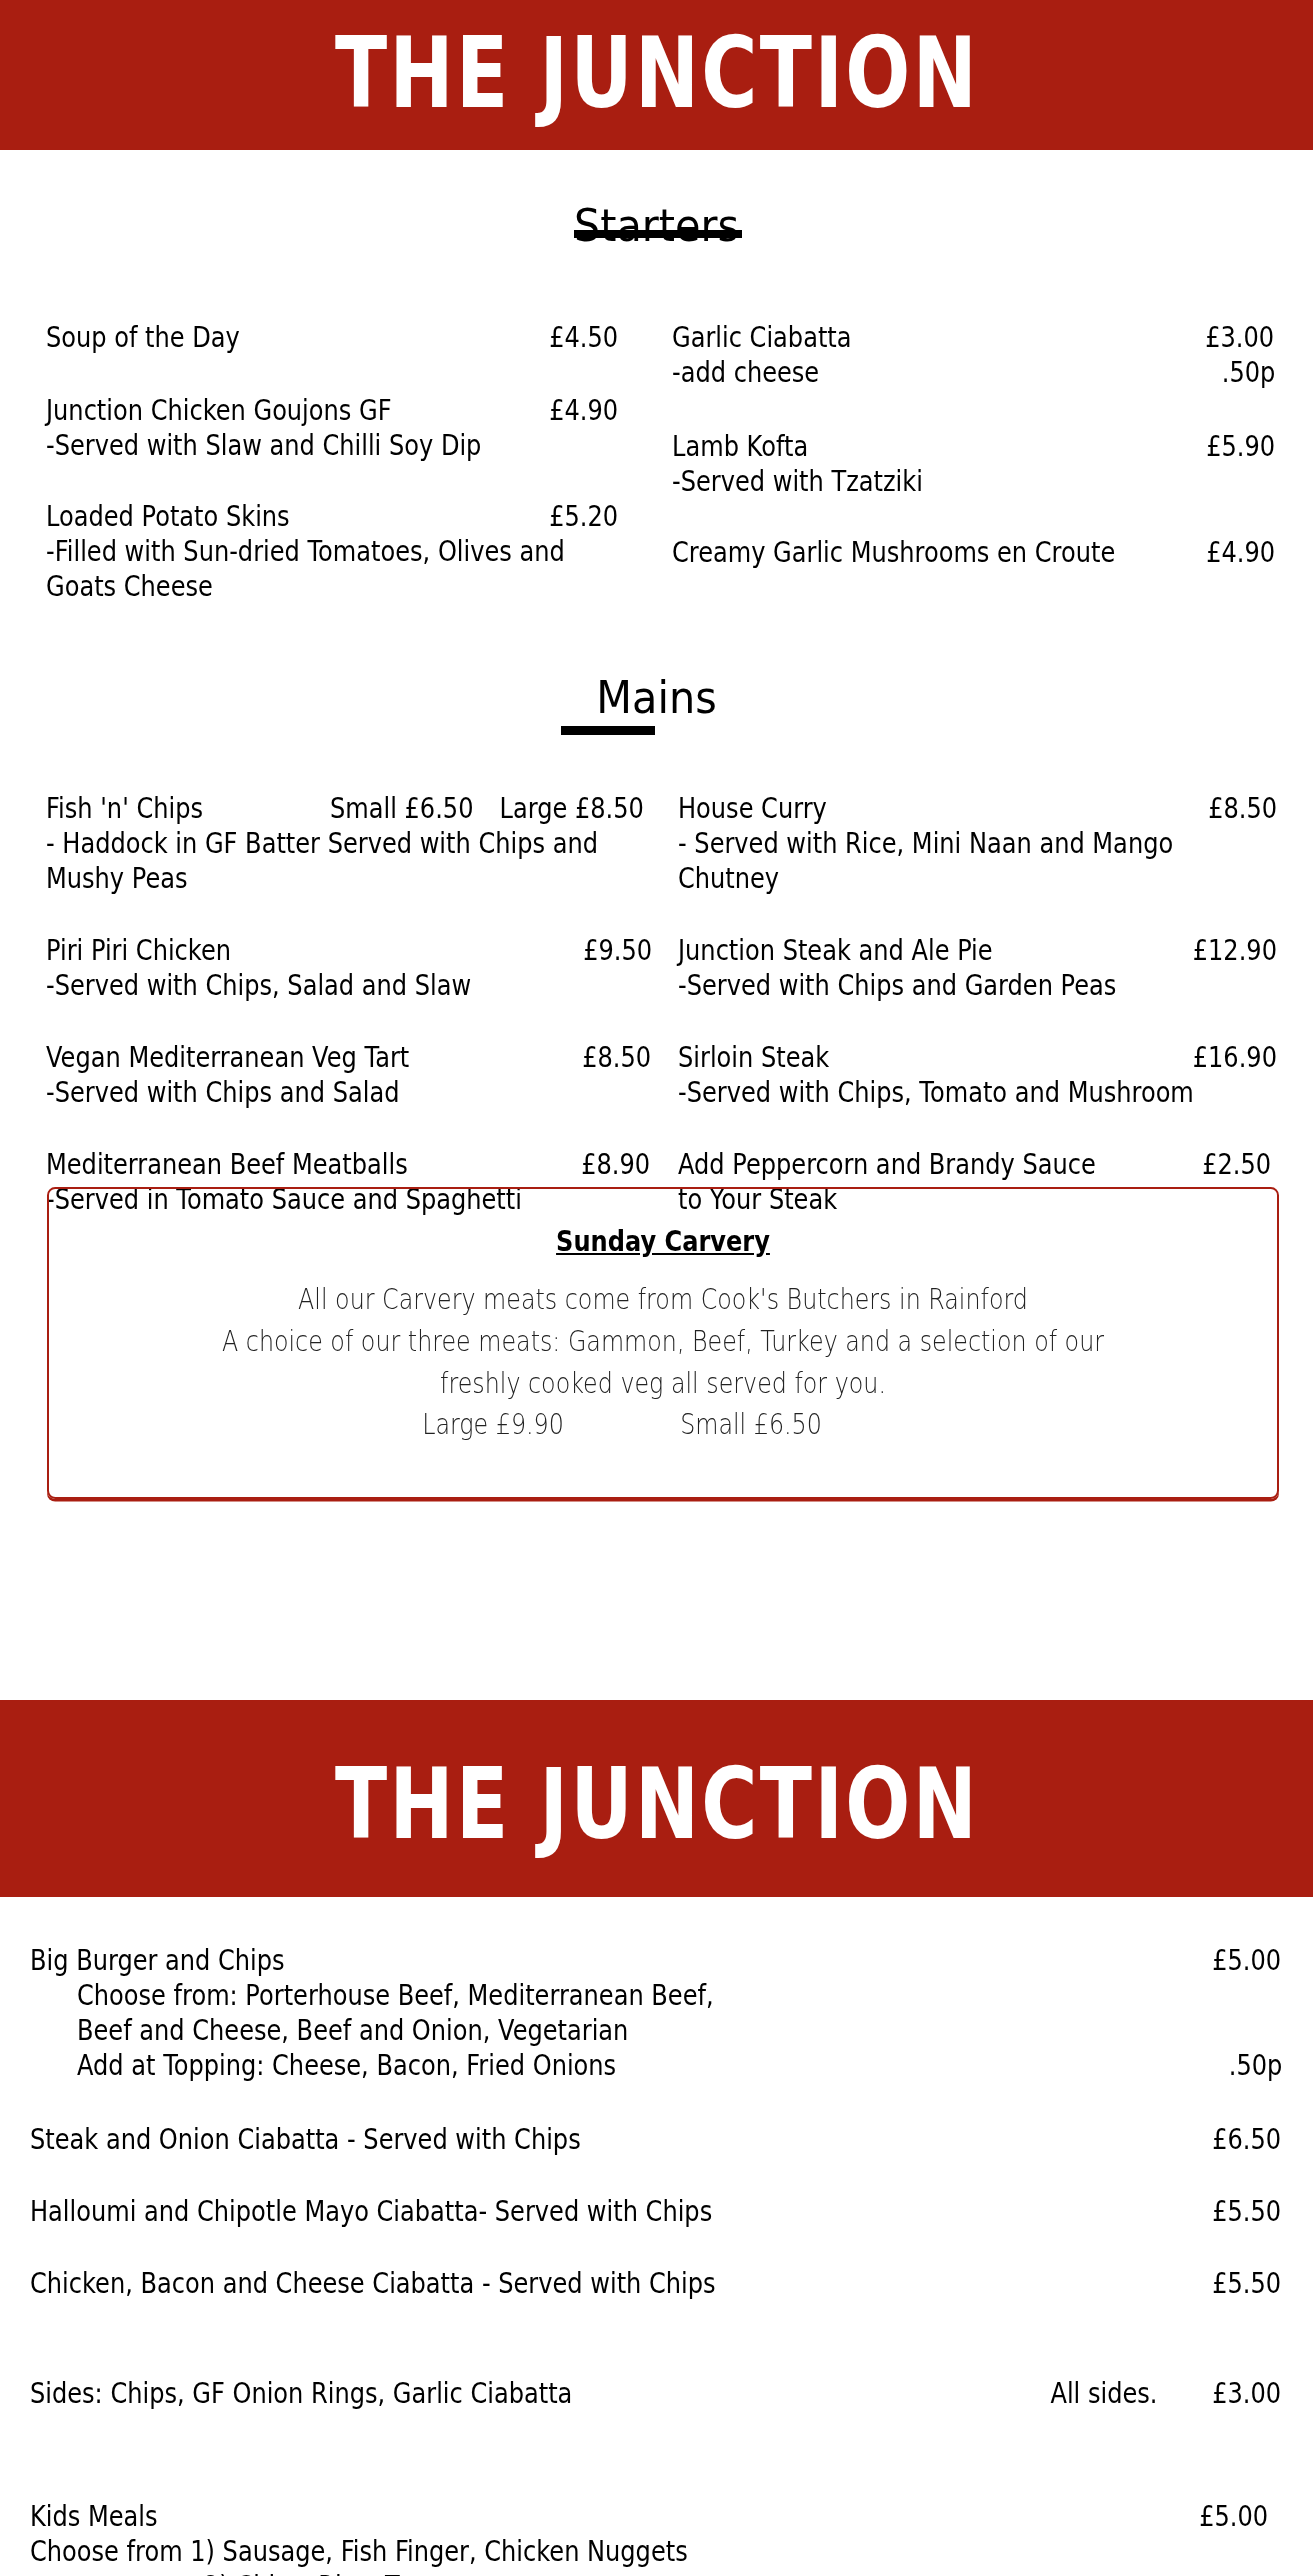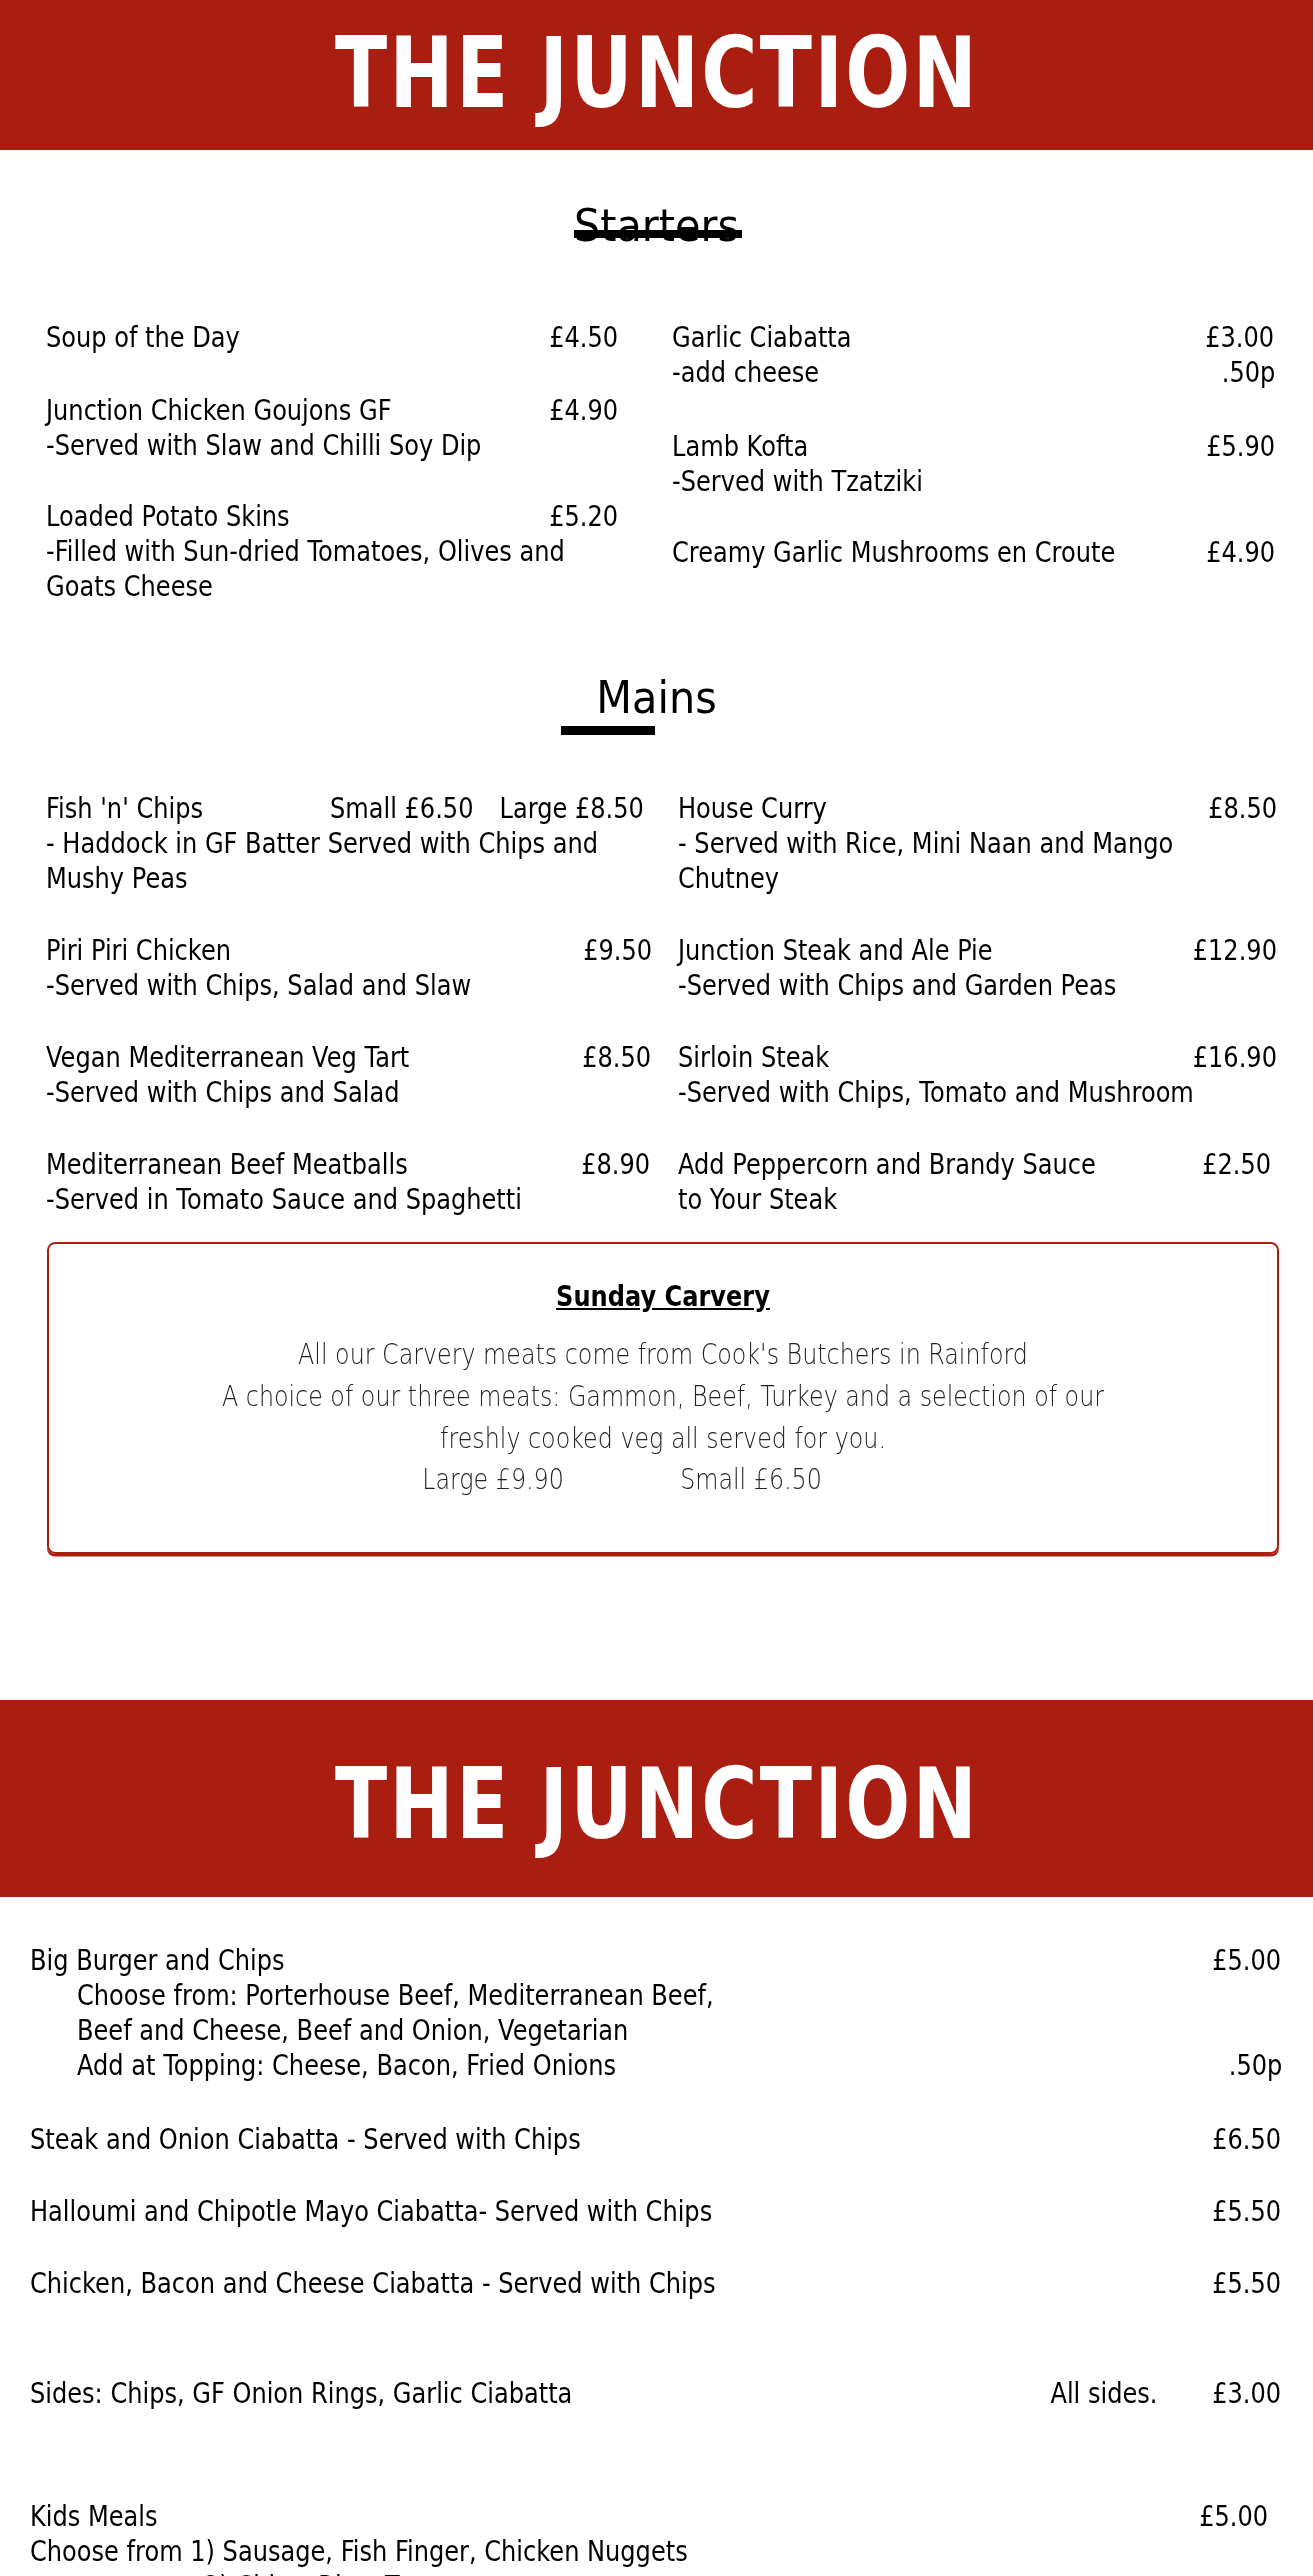--- a/index.html
+++ b/index.html
@@ -9,21 +9,21 @@
   .banner-title { position:absolute; left:0; width:100%; text-align:center; color:#fff;
          font-family:"DejaVu Sans", sans-serif; font-weight:bold; letter-spacing:3.1px;
          transform:scaleX(0.78); transform-origin:center; white-space:nowrap; }
   .section-heading { position:absolute; text-align:center; font-family:"DejaVu Sans", sans-serif;
          font-size:45px; transform:scaleX(0.92); }
   .heading-bar { position:absolute; background:#000; }
   .abs { position:absolute; white-space:nowrap; font-size:28px; line-height:35px;
          font-family:"DejaVu Sans", sans-serif; }
   .cond { transform:scaleX(0.86); transform-origin:left center; }
   .condr { transform:scaleX(0.86); transform-origin:right center; text-align:right; }
-  .carvery-box { position:absolute; left:47px; top:1242px; width:1228px; height:308px;
+  .carvery-box { position:absolute; left:47px; top:1187px; width:1228px; height:308px;
          border:2.1px solid #A91E11; border-radius:8.2px; box-shadow:0 2.6px 0 #A91E11; }
   .carvery-title { position:absolute; left:0; width:100%; text-align:center; top:36px;
          font-weight:bold; font-size:28px; text-decoration:underline;
          font-family:"DejaVu Sans", sans-serif; transform:scaleX(0.86); }
   .carvery-line { position:absolute; left:0; width:100%; text-align:center; font-size:29px;
          font-weight:300; font-family:"DejaVu Sans", sans-serif; color:#222;
          transform:scaleX(0.82); }
 </style>
 </head>
 <body>

